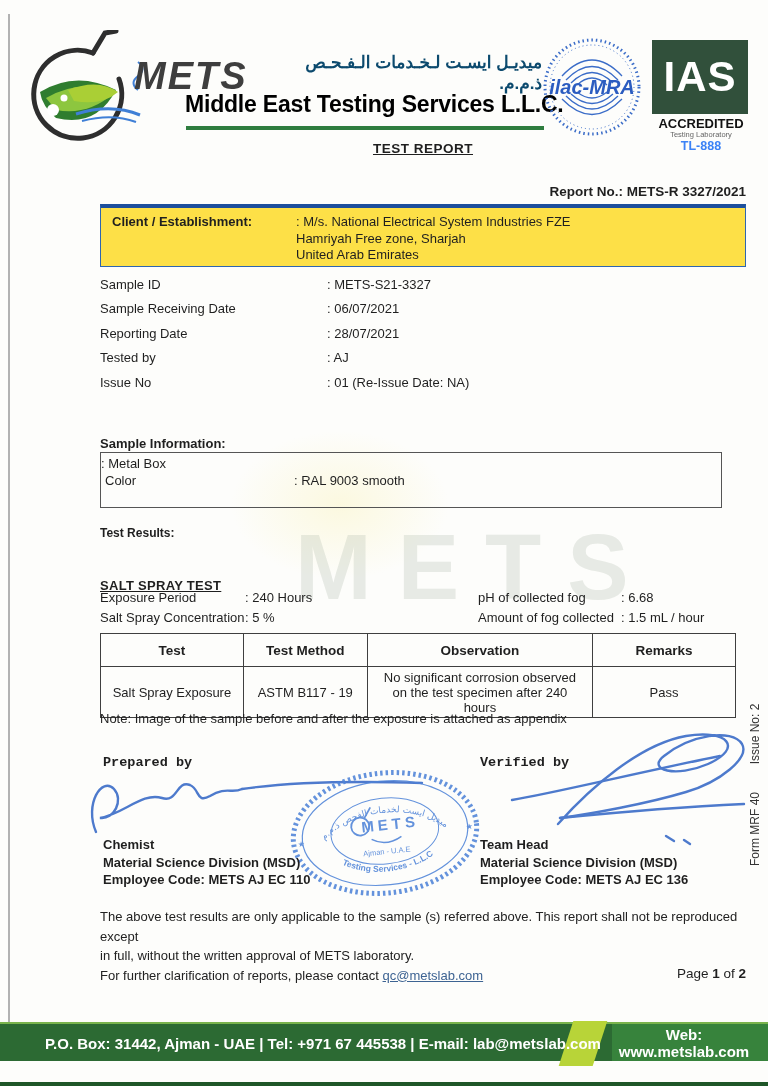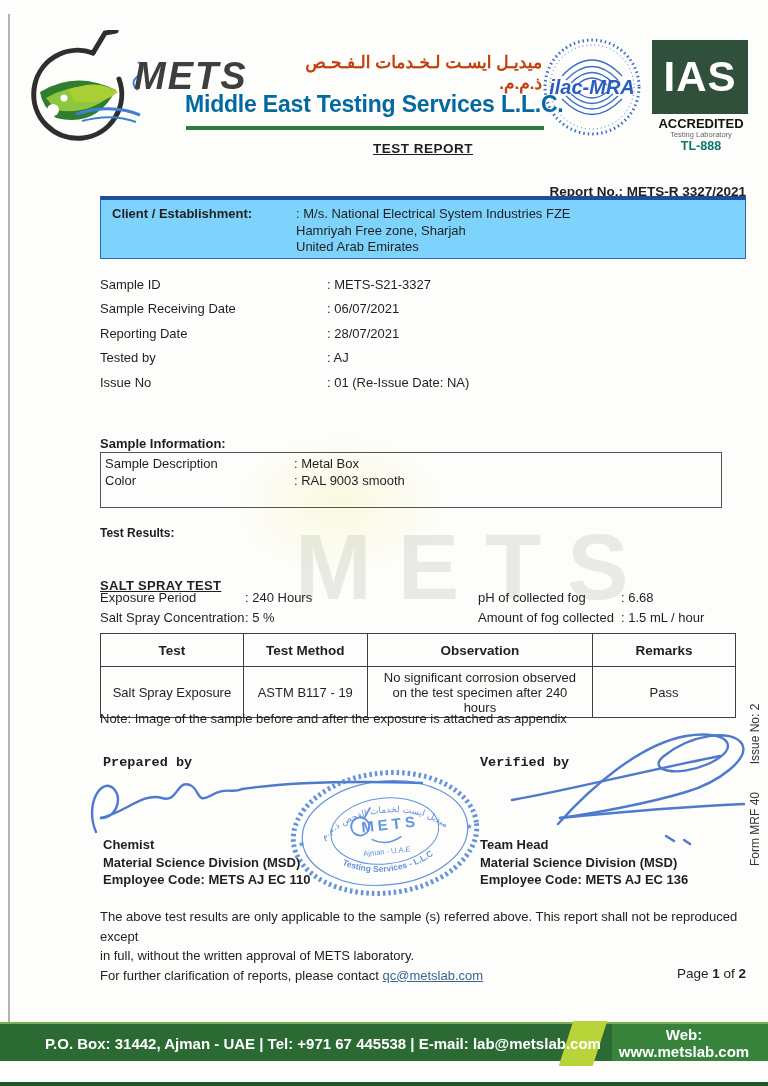--- a/index.html
+++ b/index.html
@@ -5,35 +5,35 @@
   html,body{margin:0;padding:0;background:#ffffff;}
   .page{position:relative;width:768px;height:1086px;background:#fdfdfb;overflow:hidden;
         font-family:"Liberation Sans",sans-serif;color:#1f1f1f;}
   .abs{position:absolute;}
   .scan-line{left:8px;top:14px;width:2px;height:1018px;background:#8a8a8a;opacity:.65;}
   .scan-blob{left:230px;top:430px;width:220px;height:150px;border-radius:50%;
              background:radial-gradient(ellipse at center,rgba(250,243,190,.45),rgba(250,243,190,0) 70%);}
   
   .mets-text{left:134px;top:55px;font-size:38px;font-weight:bold;font-style:italic;
              color:#3e3e3e;letter-spacing:2px;}
-  .arabic-name{left:280px;top:52px;width:262px;font-size:17px;font-weight:bold;color:#c2410c;
+  .arabic-name{left:280px;top:52px;width:262px;font-size:17px;font-weight:bold;color:#0c4a6e;
                text-align:right;direction:rtl;}
-  .company-name{left:185px;top:91px;font-size:23px;font-weight:bold;color:#0369a1;letter-spacing:-.2px;}
+  .company-name{left:185px;top:91px;font-size:23px;font-weight:bold;color:#000000;letter-spacing:-.2px;}
   .green-rule{left:186px;top:126px;width:358px;height:4px;background:#2e7d3f;}
   .ias-box{left:652px;top:40px;width:96px;height:74px;background:#31503b;display:flex;
            align-items:center;justify-content:center;}
   .ias-box span{color:#fff;font-weight:bold;font-size:42px;letter-spacing:1px;}
   .ias-accredited{left:645px;top:116px;width:112px;text-align:center;font-size:13px;font-weight:bold;color:#111;}
   .ias-sub{left:645px;top:130px;width:112px;text-align:center;font-size:7.5px;color:#666;}
-  .ias-cert{left:645px;top:139px;width:112px;text-align:center;font-size:12.5px;font-weight:bold;color:#0f766e;}
+  .ias-cert{left:645px;top:139px;width:112px;text-align:center;font-size:12.5px;font-weight:bold;color:#3b82f6;}
   .test-report{left:100px;top:141px;width:646px;text-align:center;font-size:13.5px;font-weight:bold;
                text-decoration:underline;letter-spacing:.5px;}
   .report-no{left:100px;top:184px;width:646px;text-align:right;font-size:13.5px;font-weight:bold;}
   
-  .client-box{left:100px;top:196px;width:646px;height:63px;background:#7dd3fc;
+  .client-box{left:100px;top:204px;width:646px;height:63px;background:#fde047;
               border:1px solid #2f66b0;border-top:4px solid #1d4f9c;box-sizing:border-box;}
   .client-label{position:absolute;left:11px;top:6px;font-size:13px;font-weight:bold;}
   .client-lines{position:absolute;left:195px;top:6px;font-size:13px;line-height:16.5px;}
   
   .details{left:100px;top:277px;width:646px;}
   .drow{display:flex;height:24.4px;align-items:flex-start;font-size:13px;gap:32px;}
   .drow .lbl{width:195px;flex:none;}
   
   .si-heading{left:100px;top:436px;font-size:13px;font-weight:bold;}
   .si-box{left:100px;top:452px;width:622px;height:56px;border:1px solid #555;box-sizing:border-box;
@@ -156,21 +156,20 @@
     </div>
     <div class="drow">
       <span class="lbl">Issue No</span>
       <span>: 01 (Re-Issue Date: NA)</span>
     </div>
   </div>
 
   <div class="abs si-heading">Sample Information:</div>
   <div class="abs si-box">
     <div class="sirow">
-      <span class="lbl">Sample Description</span>
       <span>: Metal Box</span>
     </div>
     <div class="sirow">
       <span class="lbl">Color</span>
       <span>: RAL 9003 smooth</span>
     </div>
   </div>
 
   <div class="abs watermark">METS</div>
   <div class="abs tr-heading">Test Results:</div>

